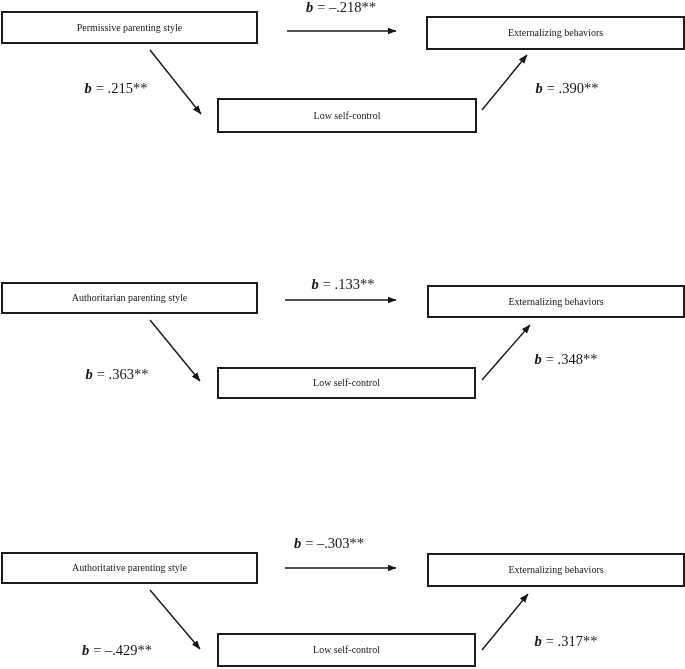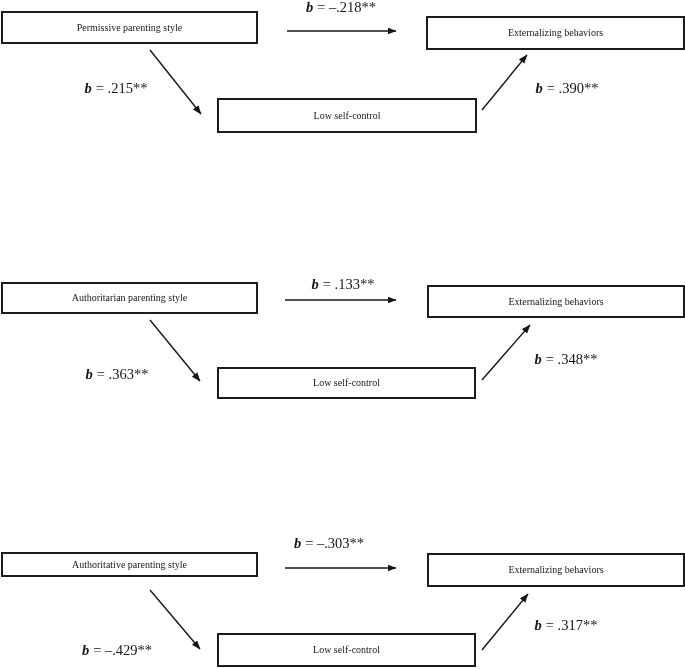--- a/index.html
+++ b/index.html
@@ -50,26 +50,26 @@
   #l0a { left: 116px; top: 88px; }
   #l0b { left: 567px; top: 88px; }
   
   #b1l { left: 1px;   top: 282px; width: 257px; height: 32px; align-items: center; }
   #b1m { left: 217px; top: 367px; width: 259px; height: 32px; }
   #b1r { left: 427px; top: 285px; width: 258px; height: 33px; }
   #l1t { left: 343px; top: 284px; }
   #l1a { left: 117px; top: 358px; margin-top: 16px; }
   #l1b { left: 566px; top: 359px; }
   
-  #b2l { left: 1px;   top: 552px; width: 257px; height: 25px; }
+  #b2l { left: 1px;   top: 552px; width: 257px; height: 32px; }
   #b2m { left: 217px; top: 633px; width: 259px; height: 34px; }
   #b2r { left: 427px; top: 553px; width: 258px; height: 34px; }
   #l2t { left: 329px; top: 543px; }
   #l2a { left: 117px; top: 650px; }
-  #l2b { left: 566px; top: 625px; }
+  #l2b { left: 566px; top: 641px; }
 </style>
 </head>
 <body>
 
 <div id="figure">
 
   <svg id="arrow-layer" viewBox="0 0 685 669" xmlns="http://www.w3.org/2000/svg">
     <defs>
       <marker id="ah" markerWidth="9" markerHeight="7" refX="8.5" refY="3.5" orient="auto" markerUnits="userSpaceOnUse">
         <path d="M0,0 L9,3.5 L0,7 Z" fill="#161616"></path>

